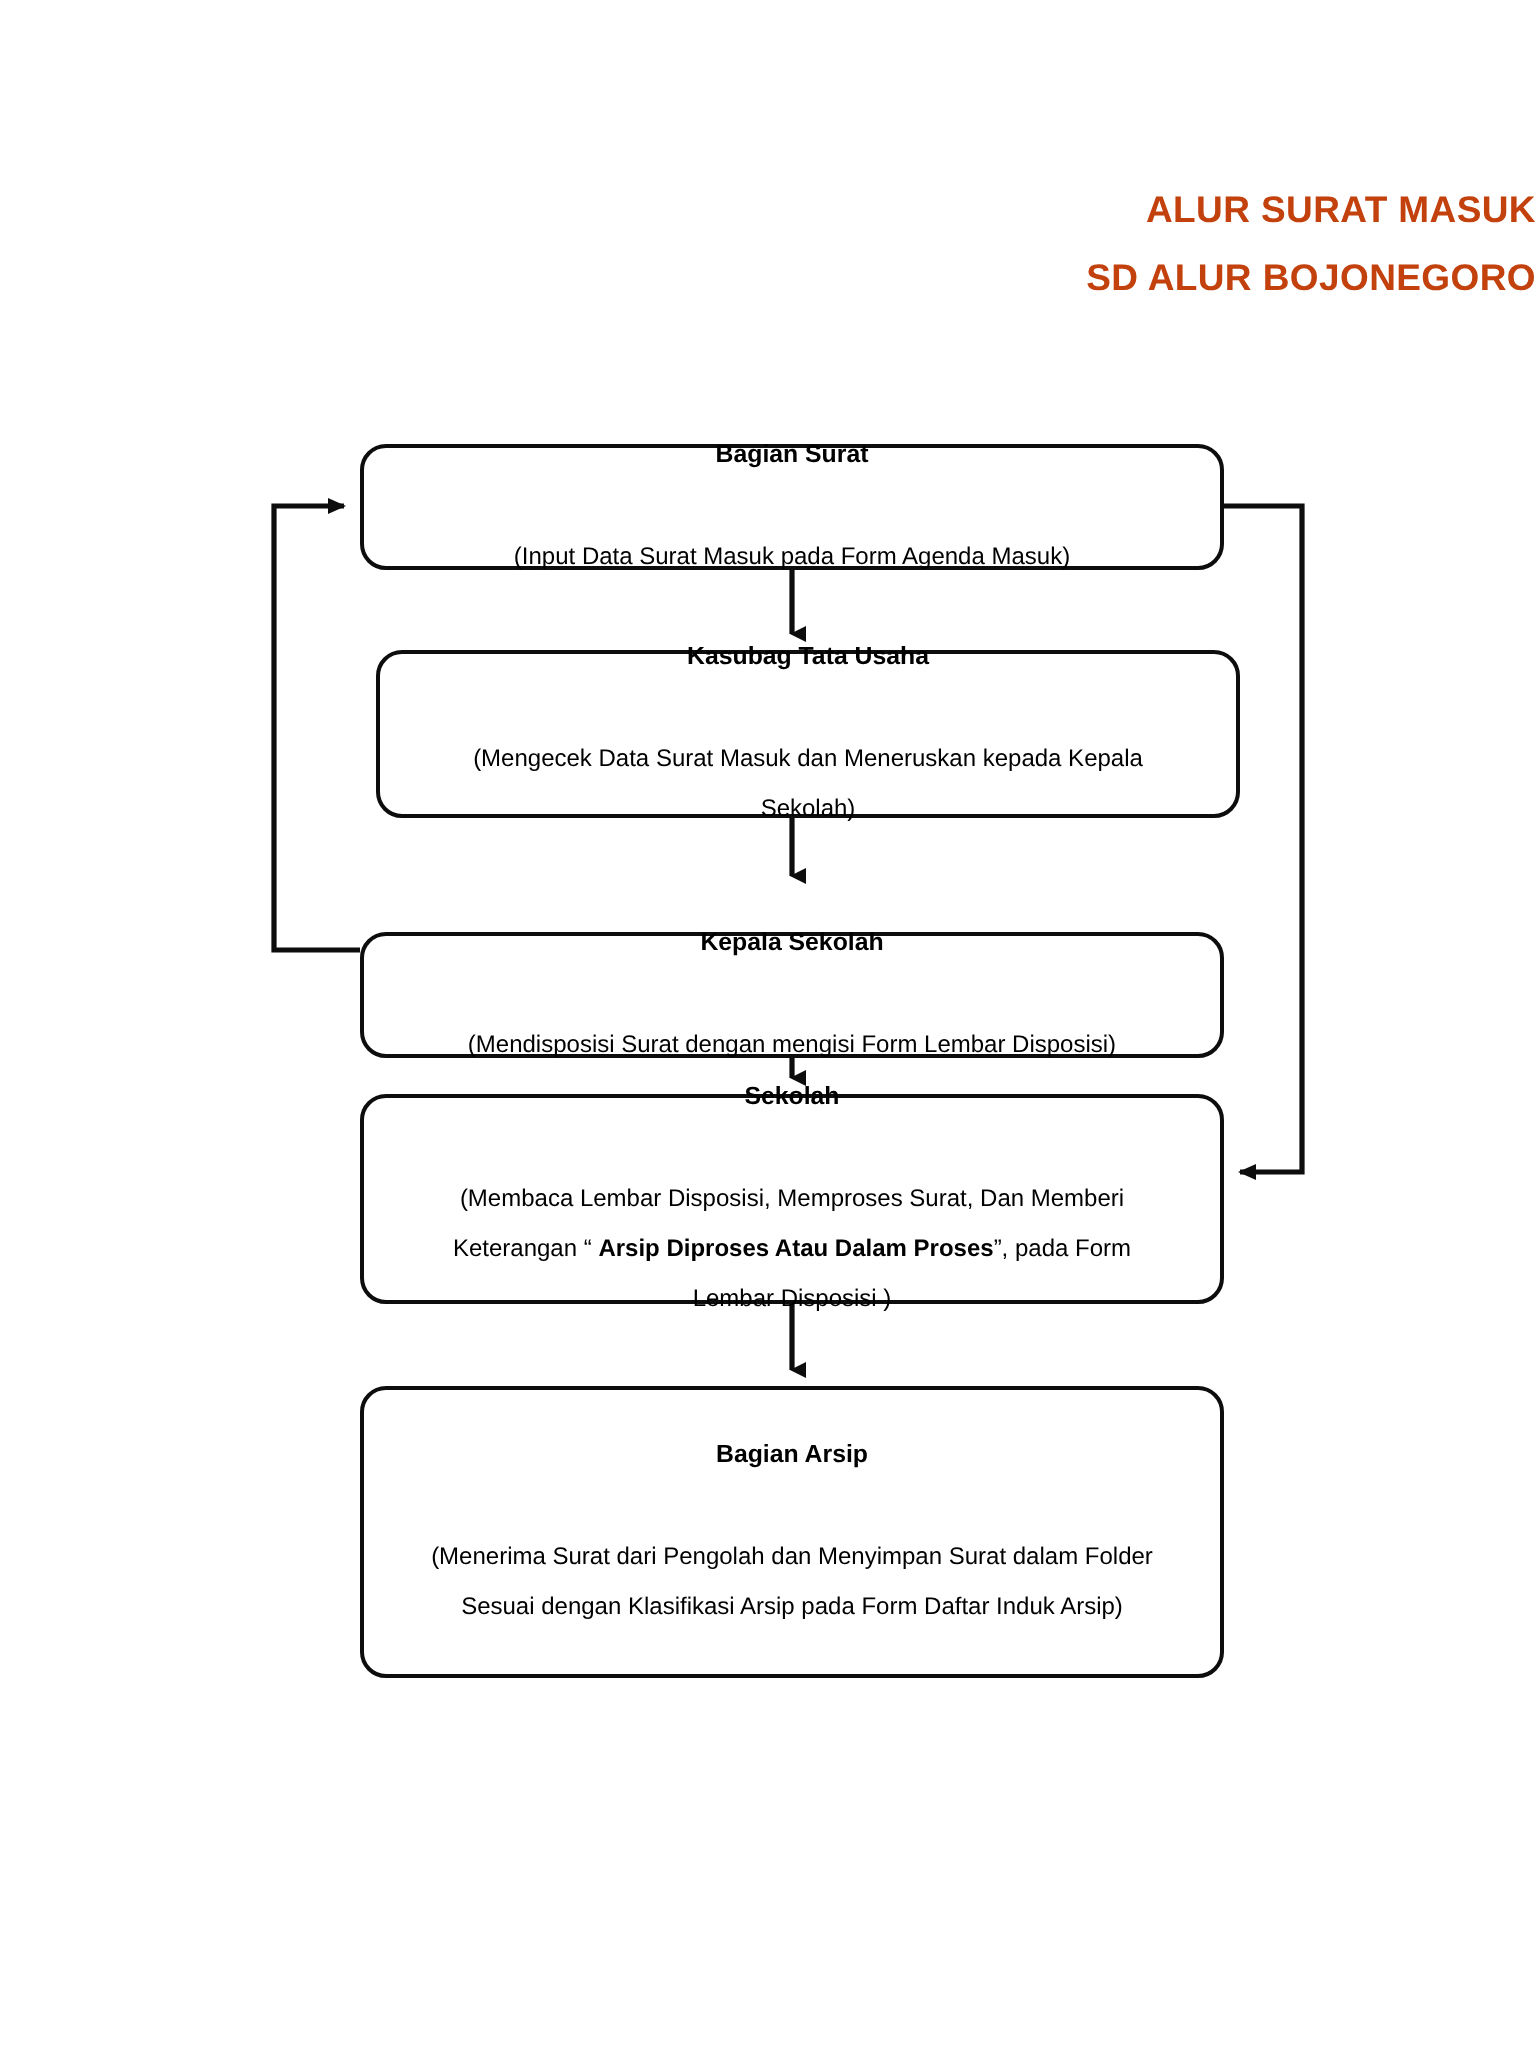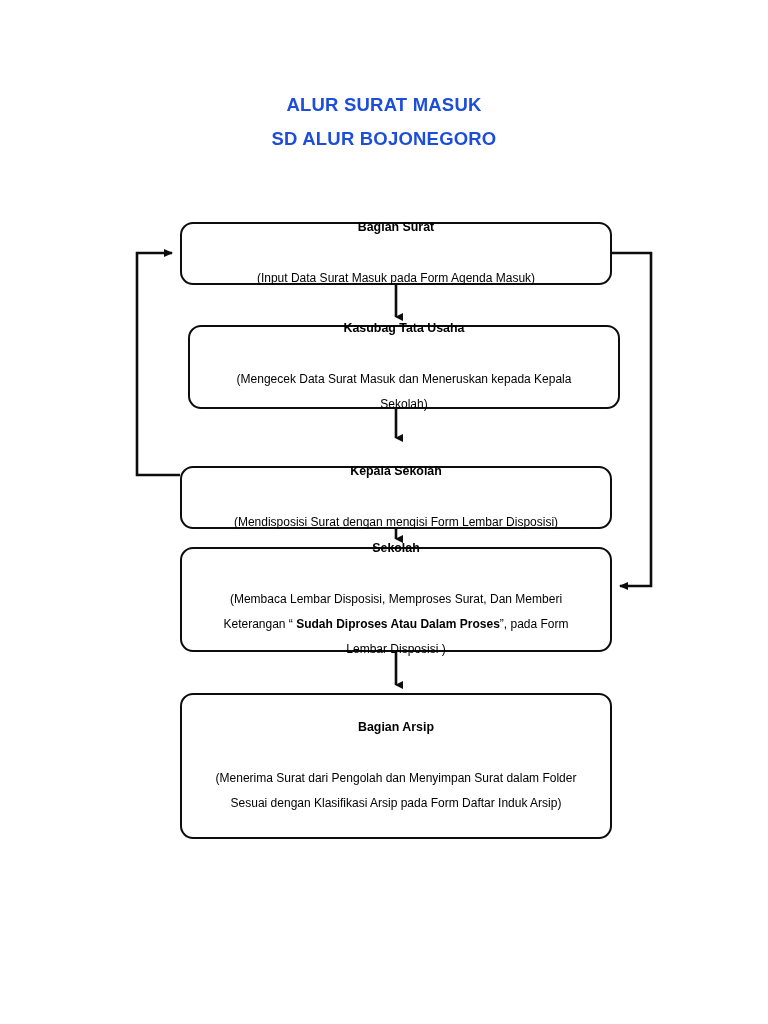--- a/index.html
+++ b/index.html
@@ -22,21 +22,22 @@
     left: 0;
     top: 88px;
     width: 768px;
     text-align: center;
   }
   .title-line {
     font-size: 18.5px;
     font-weight: bold;
     letter-spacing: 0.2px;
     line-height: 34px;
-    color: #1d4ed8;
+    color: #c2410c;
+    text-align: right;
   }
 
   
   .diagram {
     position: absolute;
     left: 0;
     top: 0;
     width: 768px;
     height: 1024px;
   }
@@ -131,21 +132,21 @@
   </div>
 
   <div class="node" id="node-kepala-sekolah">
     <div class="node-title">Kepala Sekolah</div>
     <div class="node-desc">(Mendisposisi Surat dengan mengisi Form Lembar Disposisi)</div>
   </div>
 
   <div class="node" id="node-pengolah">
     <div class="node-title">Sekolah</div>
     <div class="node-desc">
-      <span>(Membaca Lembar Disposisi, Memproses Surat, Dan Memberi Keterangan “ </span><b>Sudah Diproses Atau Dalam Proses</b><span>”, pada Form Lembar Disposisi )</span>
+      <span>(Membaca Lembar Disposisi, Memproses Surat, Dan Memberi Keterangan “ </span><b>Arsip Diproses Atau Dalam Proses</b><span>”, pada Form Lembar Disposisi )</span>
     </div>
   </div>
 
   <div class="node" id="node-bagian-arsip">
     <div class="node-title">Bagian Arsip</div>
     <div class="node-desc">(Menerima Surat dari Pengolah dan Menyimpan Surat dalam Folder Sesuai dengan Klasifikasi Arsip pada Form Daftar Induk Arsip)</div>
   </div>
 
 </div>
 

